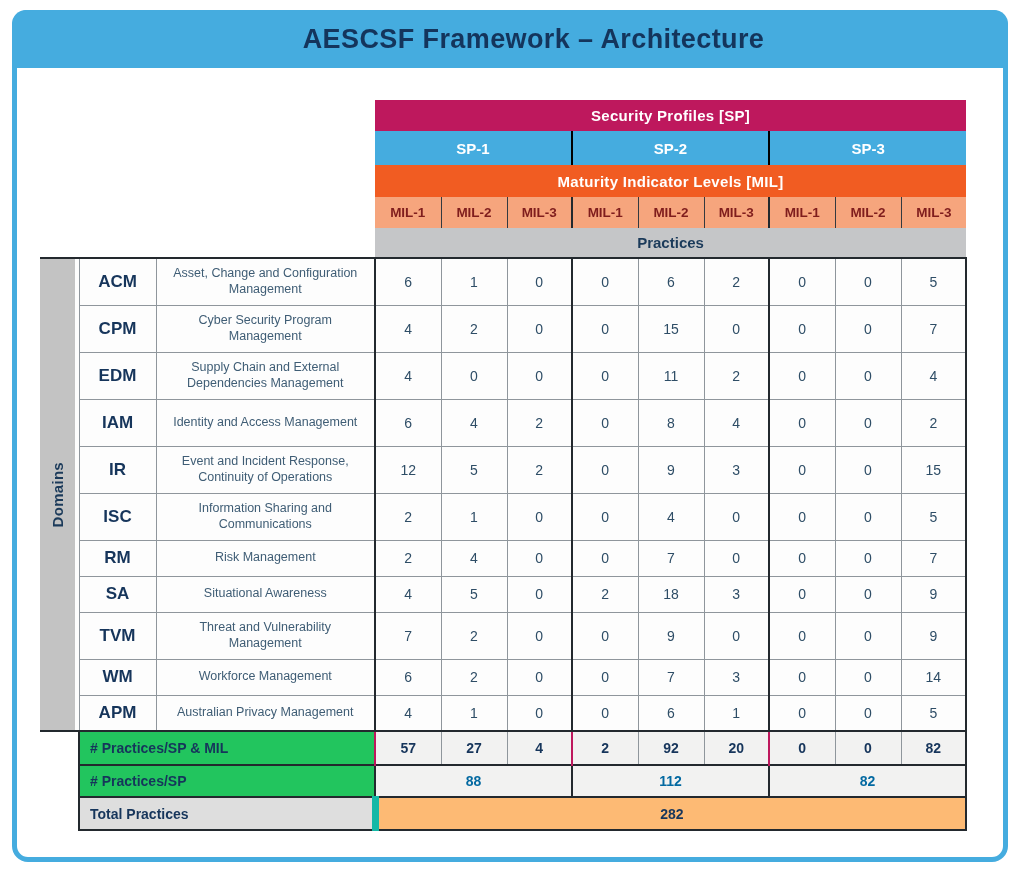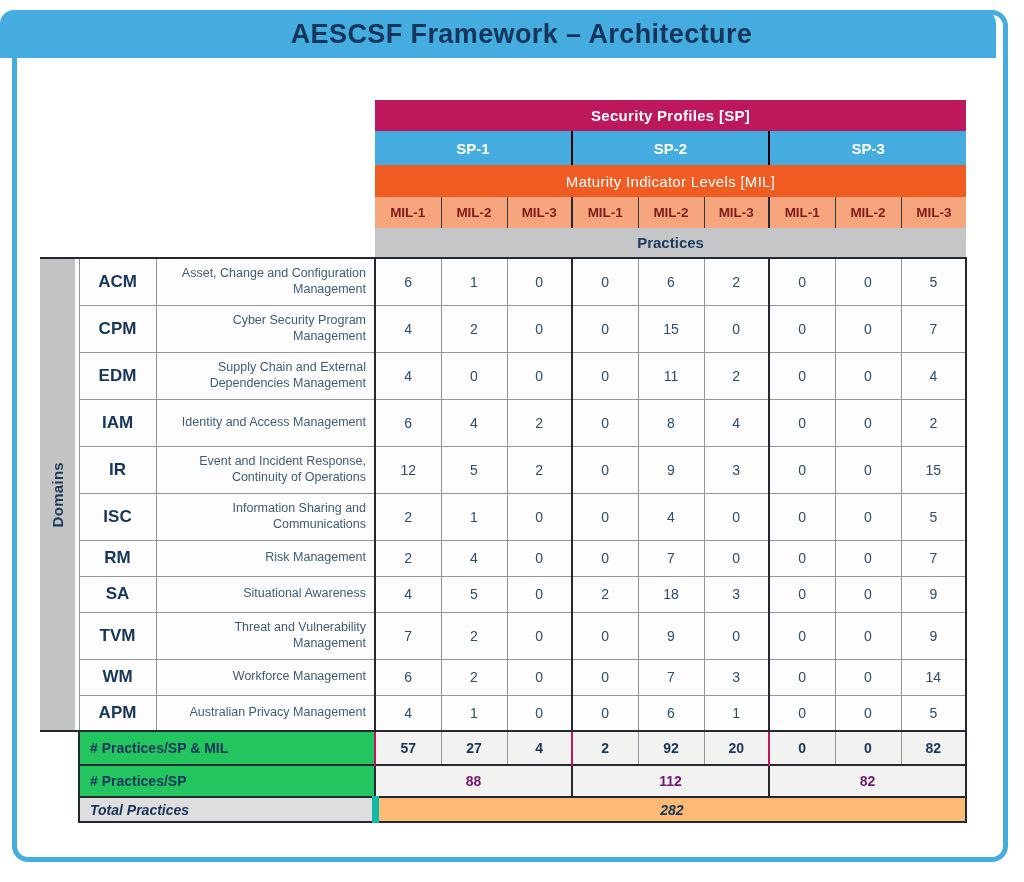--- a/index.html
+++ b/index.html
@@ -7,77 +7,77 @@
     width:1024px; height:882px; background:#ffffff;
     font-family:"Liberation Sans", sans-serif;
     position:relative; overflow:hidden;
   }
   .frame {
     position:absolute; left:12px; top:10px; width:996px; height:852px;
     border:5px solid #45acdf; border-radius:16px; background:#ffffff;
     box-sizing:border-box;
   }
   .titlebar {
-    position:absolute; left:0; top:10px; width:996px; height:48px;
+    position:absolute; left:12px; top:10px; width:996px; height:58px;
     background:#45acdf; border-radius:14px 14px 0 0;
     display:flex; align-items:center; justify-content:center;
     box-sizing:border-box;
     padding-left:47px;
   }
   .title {
     font-size:27px; font-weight:bold; color:#14355c; letter-spacing:0.4px;
   }
   .tablewrap { position:absolute; left:40px; top:100px; }
   table { border-collapse:collapse; table-layout:fixed; width:926px; }
   td { padding:0; box-sizing:border-box; vertical-align:middle; }
 
   
   .h31 { height:31px; } .h34 { height:34px; } .h32 { height:32px; }
-  .h30 { height:30px; } .h33 { height:25px;font-style:italic; }
+  .h30 { height:30px; } .h33 { height:33px; }
   .r1 { height:47px; } .r2 { height:36px; }
 
   .spacer { background:#ffffff; border:none; }
 
   
   .hsp  { background:#be185d; color:#ffffff; font-weight:bold; font-size:15px; text-align:center; letter-spacing:0.3px; }
   .spg  { background:#45acdf; color:#ffffff; font-weight:bold; font-size:15px; text-align:center; }
   .spg.div { border-left:2px solid #000000; }
-  .hmil { background:#f15c22; color:#ffffff; font-weight:normal; font-size:15px; text-align:center; letter-spacing:0.3px; }
+  .hmil { background:#f15c22; color:#ffffff; font-weight:bold; font-size:15px; text-align:center; letter-spacing:0.3px; }
   .milc { background:#f6a57d; color:#7f1d1d; font-weight:bold; font-size:13.5px; text-align:center; border-left:1px solid #333a40; }
   .milc.gs { border-left:2px solid #23292e; }
   .milc.nb { border-left:none; }
   .prac { background:#c5c6c8; color:#1b3a5a; font-weight:bold; font-size:15px; text-align:center; }
 
   
   td.domains { position:relative; background:#ffffff; border-top:2px solid #23292e; border-bottom:2px solid #23292e; }
   td.domains .strip { position:absolute; top:0; bottom:0; left:0; right:4px; background:#c3c3c3;
     display:flex; align-items:center; justify-content:center; }
   .vtext { writing-mode:vertical-rl; transform:rotate(180deg);
     font-weight:bold; color:#1b3a5a; font-size:15px; letter-spacing:0.3px; }
 
   
   tr.drow td { border-top:1px solid #8f969c; background:#fdfdfd; }
   tr.drow.first td { border-top:2px solid #23292e; }
   td.code { color:#16355b; font-weight:bold; font-size:17px; text-align:center;
     border-left:1px solid #8f969c; border-right:1px solid #8f969c; }
-  td.desc { color:#3f5d75; font-size:12.5px; line-height:1.25; text-align:right;
+  td.desc { color:#3f5d75; font-size:12.5px; line-height:1.25; text-align:center;
     padding:3px 8px; border-right:2px solid #23292e; }
   td.num { color:#2e4d66; font-size:14px; text-align:center; border-left:1px solid #8f969c; }
   td.num.gs { border-left:2px solid #23292e; }
   td.ge { border-right:2px solid #23292e; }
 
   
   tr.frow td { border-top:2px solid #23292e; }
   tr.frow td.spacer { border:none; background:#ffffff; }
   td.flabel { background:#22c55e; color:#16355b; font-weight:bold; font-size:14px;
     text-align:left; padding-left:10px; border-left:2px solid #23292e; }
   td.fnum { background:#f2f2f1; color:#16355b; font-weight:bold; font-size:14px;
     text-align:center; border-left:1px solid #8f969c; }
   td.fnum.gs { border-left:2px solid #be185d; }
-  td.fspan { background:#f2f2f1; color:#701a75; font-weight:bold; font-size:14px;
+  td.fspan { background:#f2f2f1; color:#0369a1; font-weight:bold; font-size:14px;
     text-align:center; border-left:2px solid #23292e; }
   td.total-label { background:#dedede; }
   td.ftotal { background:#fdba74; color:#16355b; font-weight:bold; font-size:14px;
     text-align:center; border-left:7px solid #14b8a6; }
   tr.last td { border-bottom:2px solid #23292e; }
 </style>
 </head>
 <body>
 
 <div class="frame"></div>

